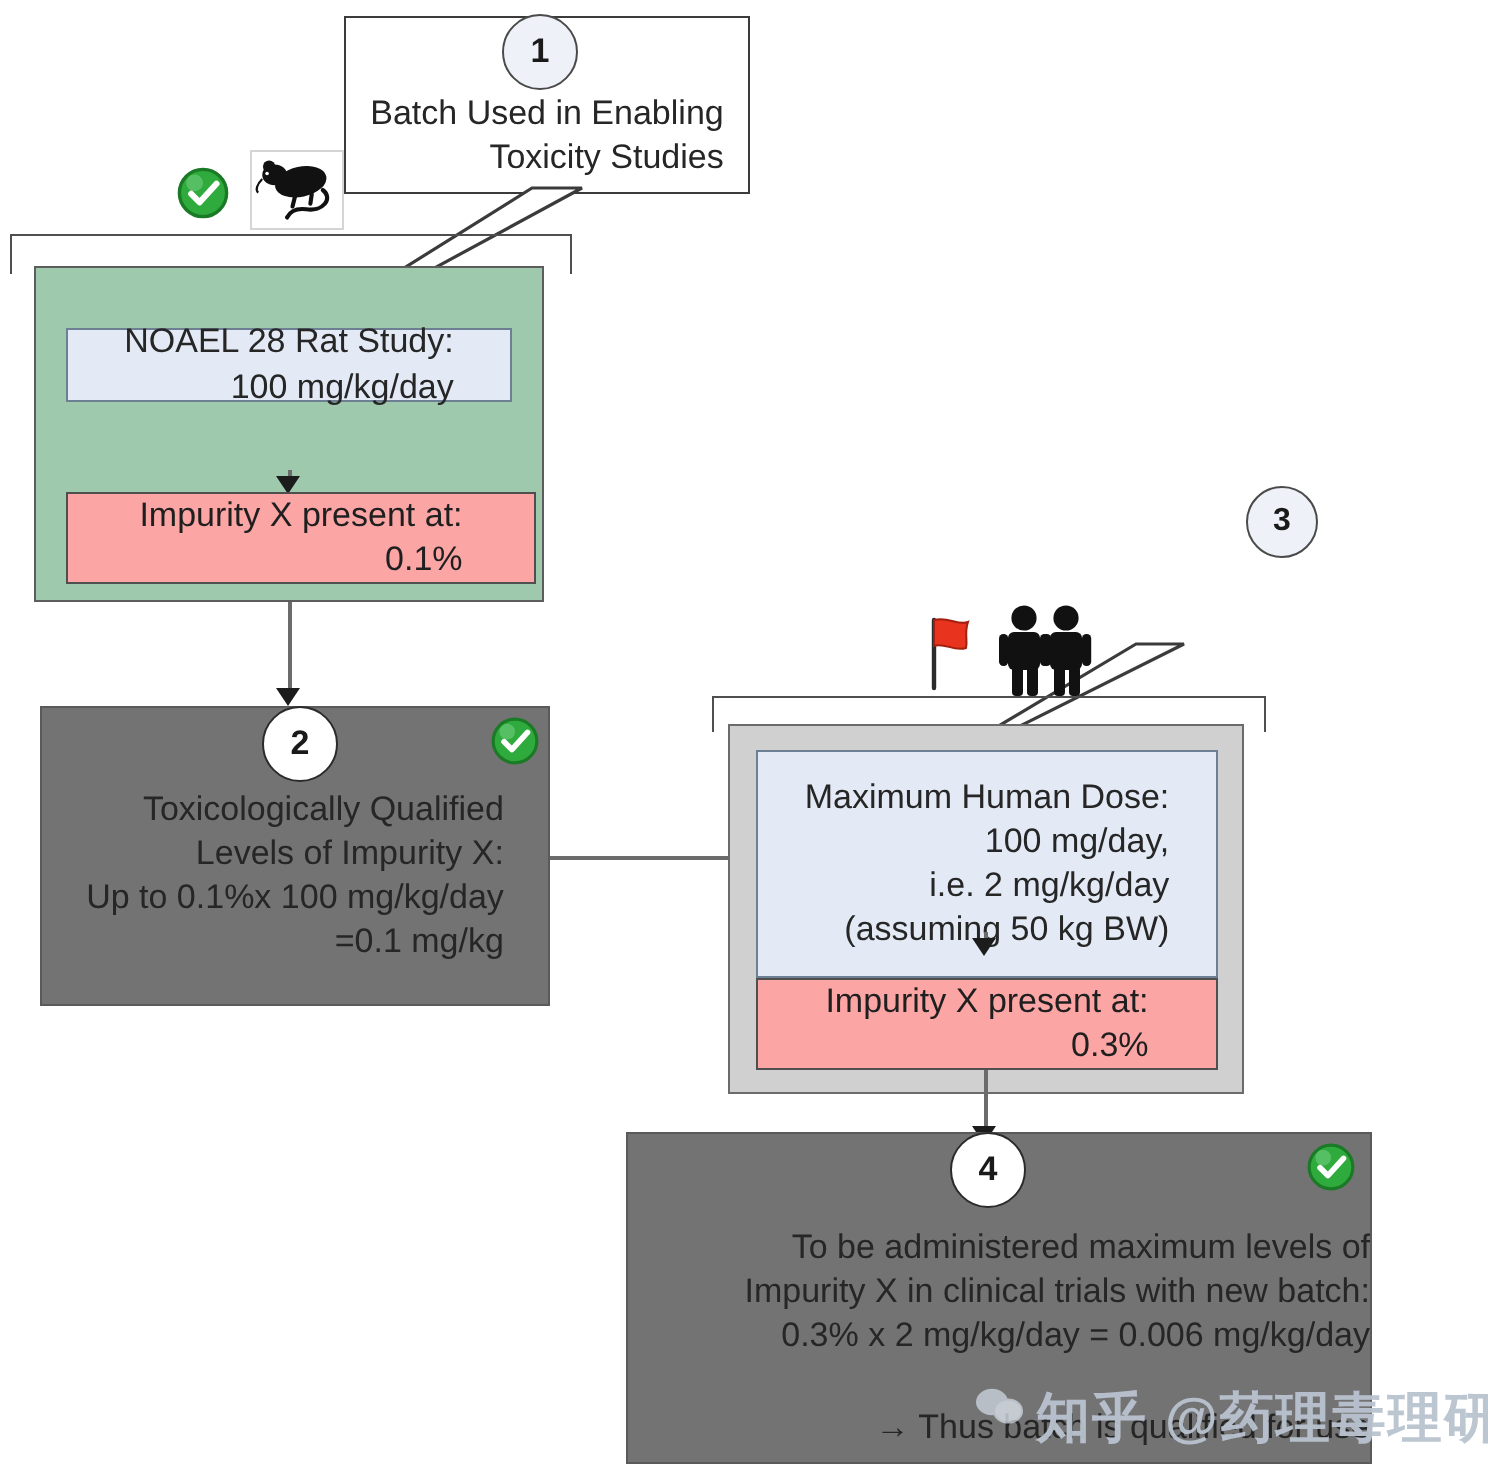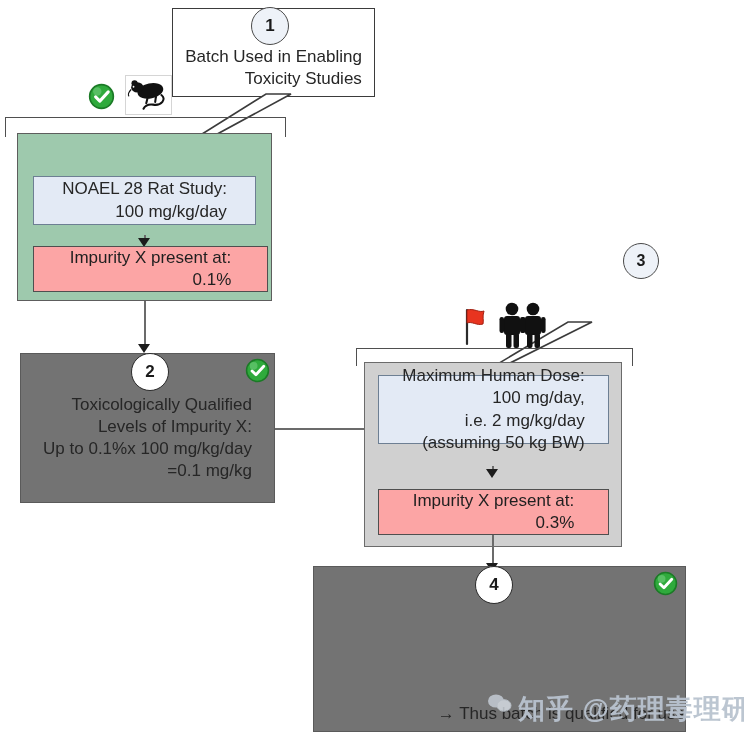--- a/index.html
+++ b/index.html
@@ -164,21 +164,21 @@
       <path d="M50 24 C58 30 50 40 38 38 C30 37 26 40 24 44" stroke="#111111" stroke-width="3" fill="none" stroke-linecap="round"></path>
       <path d="M30 28 L28 36" stroke="#111111" stroke-width="3" stroke-linecap="round"></path>
       <path d="M42 27 L41 34" stroke="#111111" stroke-width="3" stroke-linecap="round"></path>
     </svg>
   </div>
 
   <div class="abs bracket" style="left:5px; top:117px; width:281px; height:20px;"></div>
 
   <div class="abs greenpanel" style="left:17px; top:133px; width:255px; height:168px;"></div>
 
-  <div class="abs bluebox" style="left:33px; top:176px; width:223px; height:49px;">
+  <div class="abs bluebox" style="left:33px; top:164px; width:223px; height:37px;">
     <div class="boxtext">NOAEL 28 Rat Study:
 100 mg/kg/day</div>
   </div>
 
   <div class="abs vline" style="left:144px; top:235px; height:5px;"></div>
   <div class="abs arrowdown" style="left:138px; top:238px;"></div>
 
   <div class="abs orangebox" style="left:33px; top:246px; width:235px; height:46px;">
     <div class="boxtext">Impurity X present at:
 0.1%</div>
@@ -232,39 +232,42 @@
       <rect x="39.5" y="32" width="5.5" height="15" rx="2"></rect>
       <rect x="26" y="16" width="4.6" height="16" rx="2.2"></rect>
       <rect x="46" y="16" width="4.6" height="16" rx="2.2"></rect>
     </g>
   </svg>
 
   <div class="abs bracket" style="left:356px; top:348px; width:277px; height:18px;"></div>
 
   <div class="abs graypanel" style="left:364px; top:362px; width:258px; height:185px;"></div>
 
-  <div class="abs bluebox" style="left:378px; top:375px; width:231px; height:69px;">
+  <div class="abs bluebox" style="left:378px; top:375px; width:231px; height:114px;">
     <div class="boxtext">Maximum Human Dose:
 100 mg/day,
 i.e. 2 mg/kg/day
 (assuming 50 kg BW)</div>
   </div>
 
   <div class="abs vline" style="left:492px; top:466px; height:5px;"></div>
   <div class="abs arrowdown" style="left:486px; top:469px;"></div>
 
   <div class="abs orangebox" style="left:378px; top:489px; width:231px; height:46px;">
     <div class="boxtext">Impurity X present at:
 0.3%</div>
   </div>
 
   <div class="abs vline" style="left:492px; top:535px; height:32px;"></div>
   <div class="abs arrowdown" style="left:486px; top:563px;"></div>
 
   <div class="abs resultbox" style="left:313px; top:566px; width:373px; height:166px;">
+    <div class="boxtext" style="position:absolute; left:0; right:0; top:46px;">To be administered maximum levels of
+Impurity X in clinical trials with new batch:
+0.3% x 2 mg/kg/day  = 0.006 mg/kg/day</div>
     <div class="boxtext" style="position:absolute; left:0; right:0; top:136px;margin-left:42px;">→ Thus batch is qualified for use</div>
   </div>
   <div class="numcircle plain" style="left:475px; top:566px; width:36px; height:36px; font-size:17px;">
     <span>4</span>
   </div>
   <svg class="abs checkicon" style="left:653px; top:571px; width:25px; height:25px;" viewBox="0 0 32 32">
     <circle cx="16" cy="16" r="14" fill="#2faa3c" stroke="#1b7a26" stroke-width="2"></circle>
     <circle cx="11" cy="10" r="5" fill="#79d083" opacity="0.55"></circle>
     <path d="M9 16.5 L14 21.5 L24 10.5" fill="none" stroke="#ffffff" stroke-width="3.6" stroke-linecap="round" stroke-linejoin="round"></path>
   </svg>

